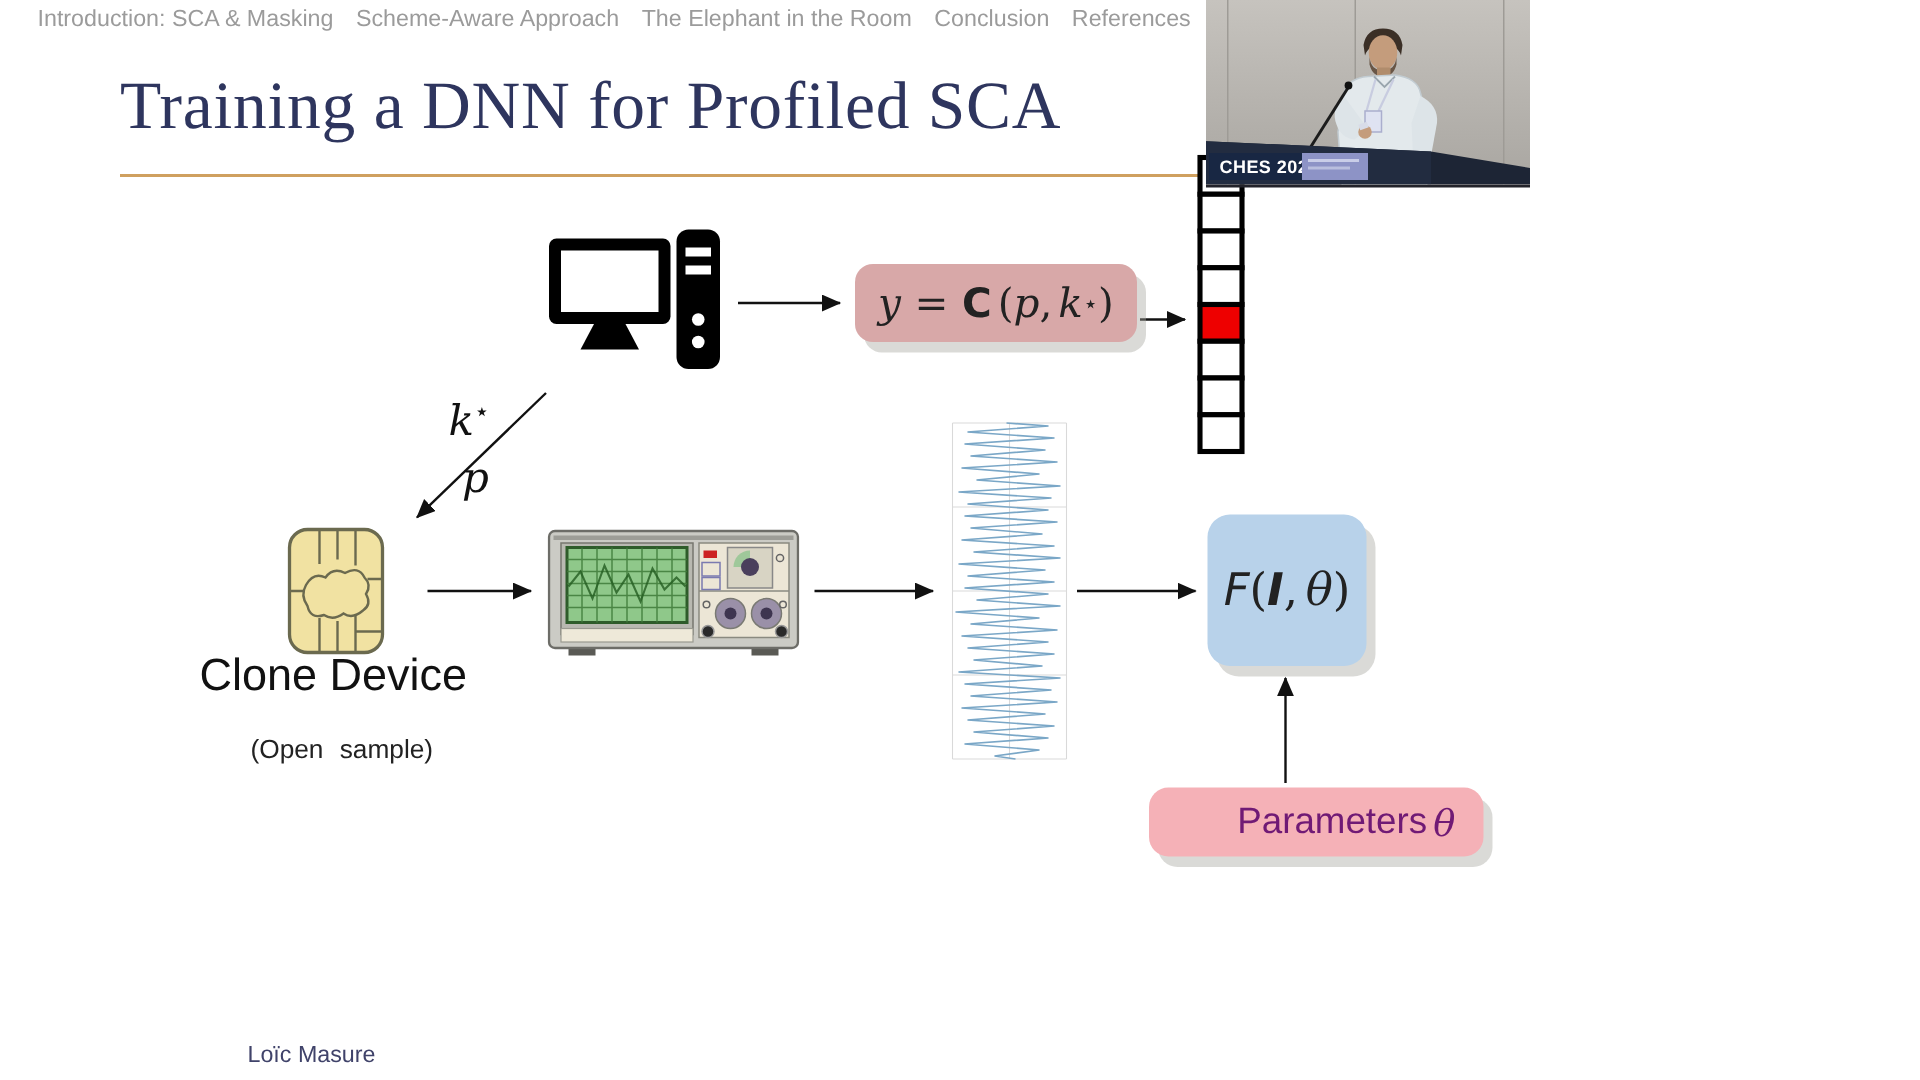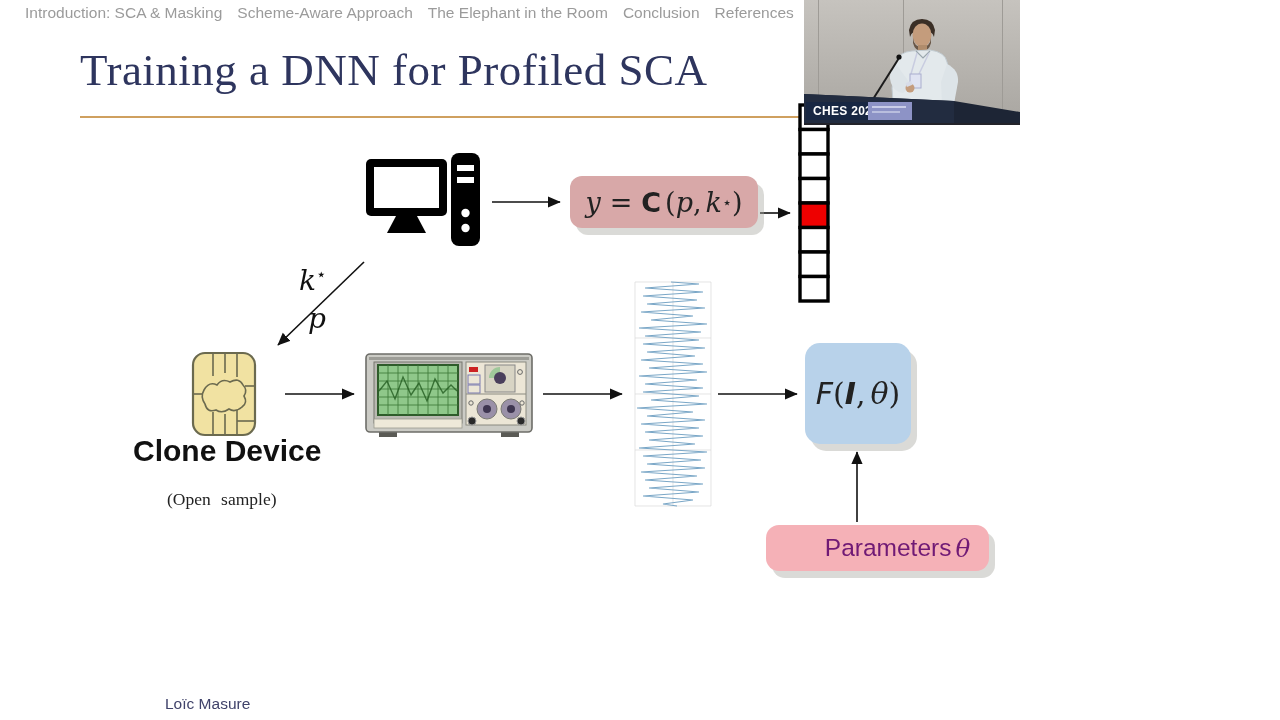--- a/index.html
+++ b/index.html
@@ -32,22 +32,22 @@
 
   
   .mi{font-family:"DejaVu Serif",serif;font-style:italic;}
   .mrm{font-family:"DejaVu Serif",serif;}
   .mbf{font-family:"DejaVu Sans",sans-serif;font-weight:bold;}
   .msfi{font-family:"DejaVu Sans",sans-serif;font-style:italic;}
   .msfbi{font-family:"DejaVu Sans",sans-serif;font-style:italic;font-weight:bold;}
   .sup{font-size:60%;vertical-align:super;}
 
   
-  .clone-label{left:133px;top:434px;font-size:30px;color:#111;font-weight:bold;}
-  .clone-sublabel{left:167px;top:489px;font-size:17.5px;color:#222;word-spacing:6px;font-family:Liberation Serif, serif;}
+  .clone-label{left:133px;top:434px;font-size:30px;color:#111;}
+  .clone-sublabel{left:167px;top:489px;font-size:17.5px;color:#222;word-spacing:6px;}
 
   
   .kstar-label{left:299px;top:264px;font-size:28px;color:#111;}
   .p-label{left:308px;top:302px;font-size:28px;color:#111;}
 
   
   .vec-cell{fill:#ffffff;stroke:#000;stroke-width:3.4;}
   .vec-cell.hot{fill:#ee0000;}
 
   

